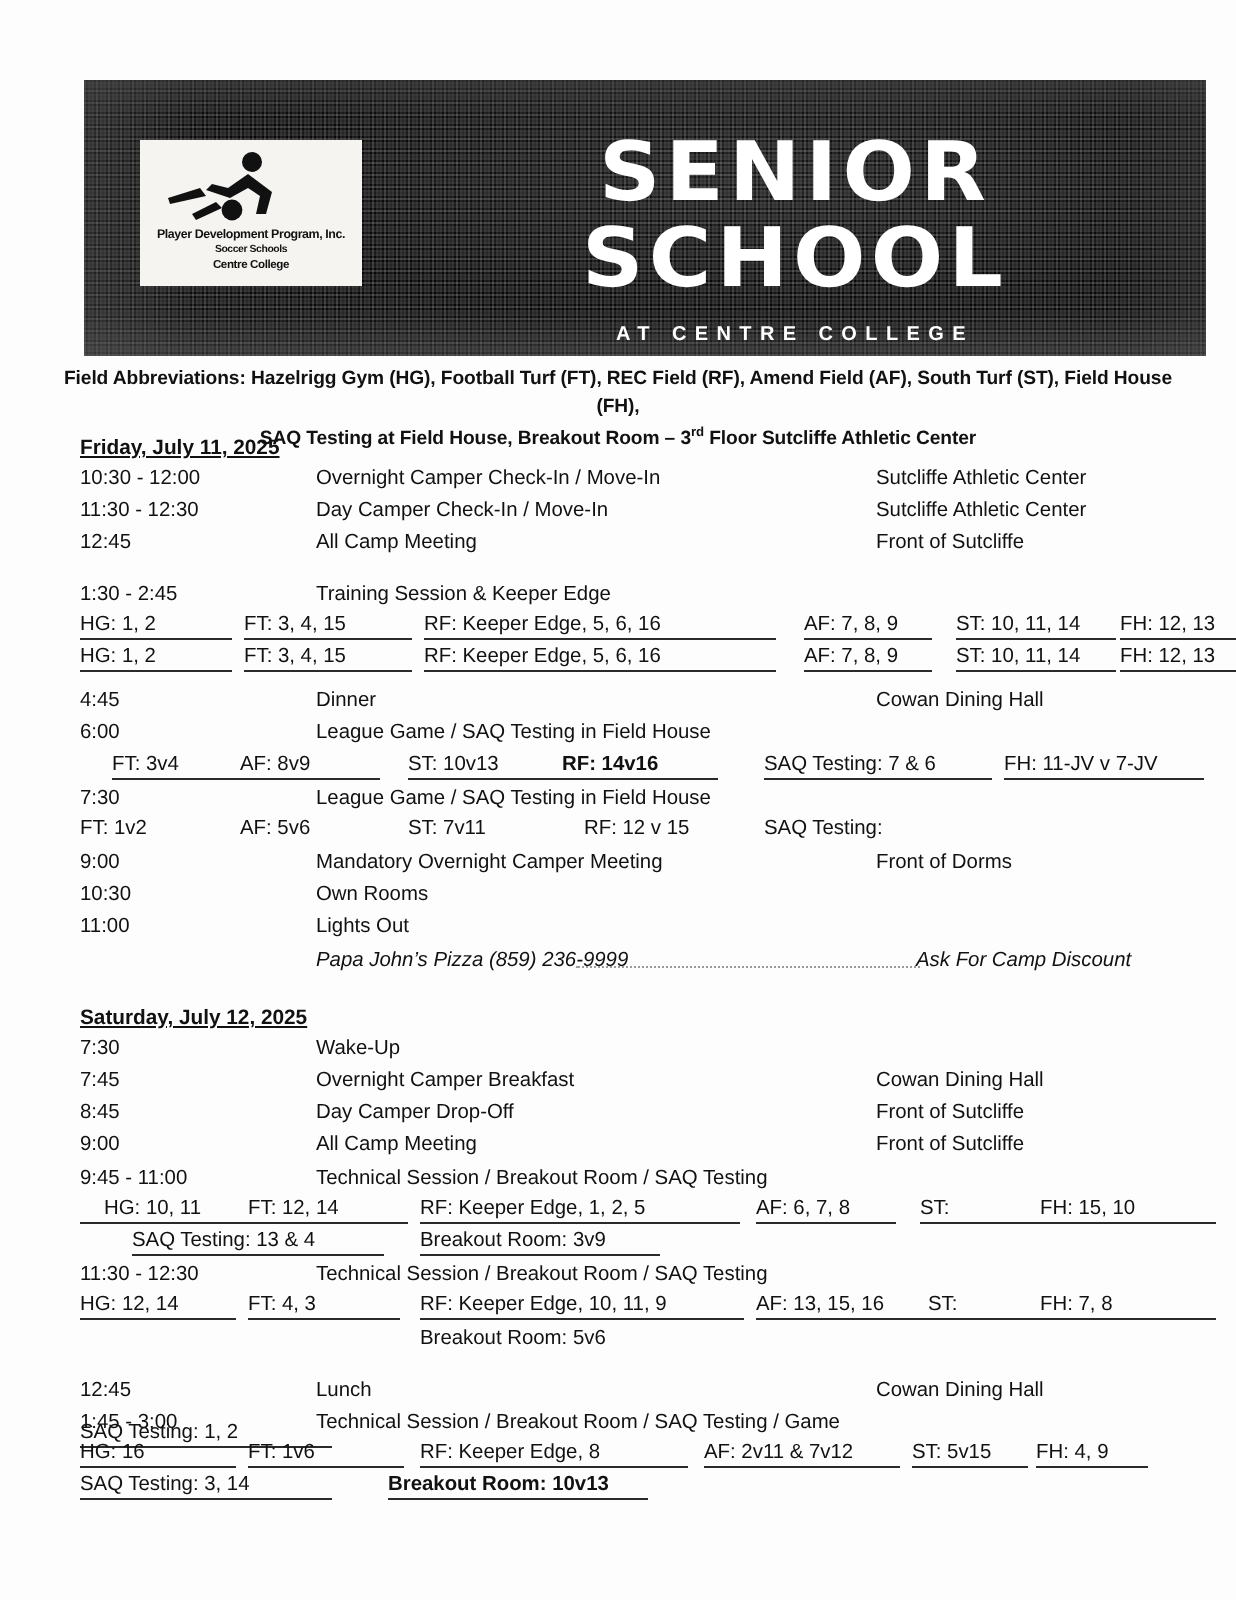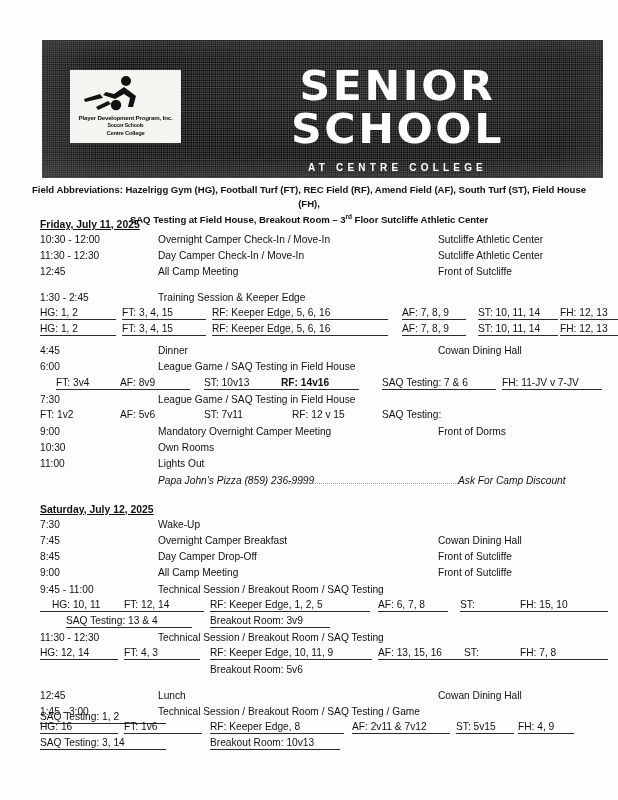--- a/index.html
+++ b/index.html
@@ -442,18 +442,18 @@
         <div class="frow">
           <span class="f" style="left: 0px; min-width: 78px;">HG: 16</span>
           <span class="f" style="left: 84px; min-width: 78px;">FT: 1v6</span>
           <span class="f" style="left: 170px; min-width: 134px;">RF: Keeper Edge, 8</span>
           <span class="f" style="left: 312px; min-width: 98px;">AF: 2v11 &amp; 7v12</span>
           <span class="f" style="left: 416px; min-width: 58px;">ST: 5v15</span>
           <span class="f" style="left: 478px; min-width: 56px;">FH: 4, 9</span>
         </div>
         <div class="frow">
           <span class="f" style="left: 0px; min-width: 126px;">SAQ Testing: 3, 14</span>
-          <span class="f" style="left: 170px; min-width: 130px;">Breakout Room: 10v13</span>
+          <span class="f" style="left: 154px; min-width: 130px; font-weight: bold;">Breakout Room: 10v13</span>
         </div>
       </div>
 
   </div>
 </div>
 
 </body></html>

